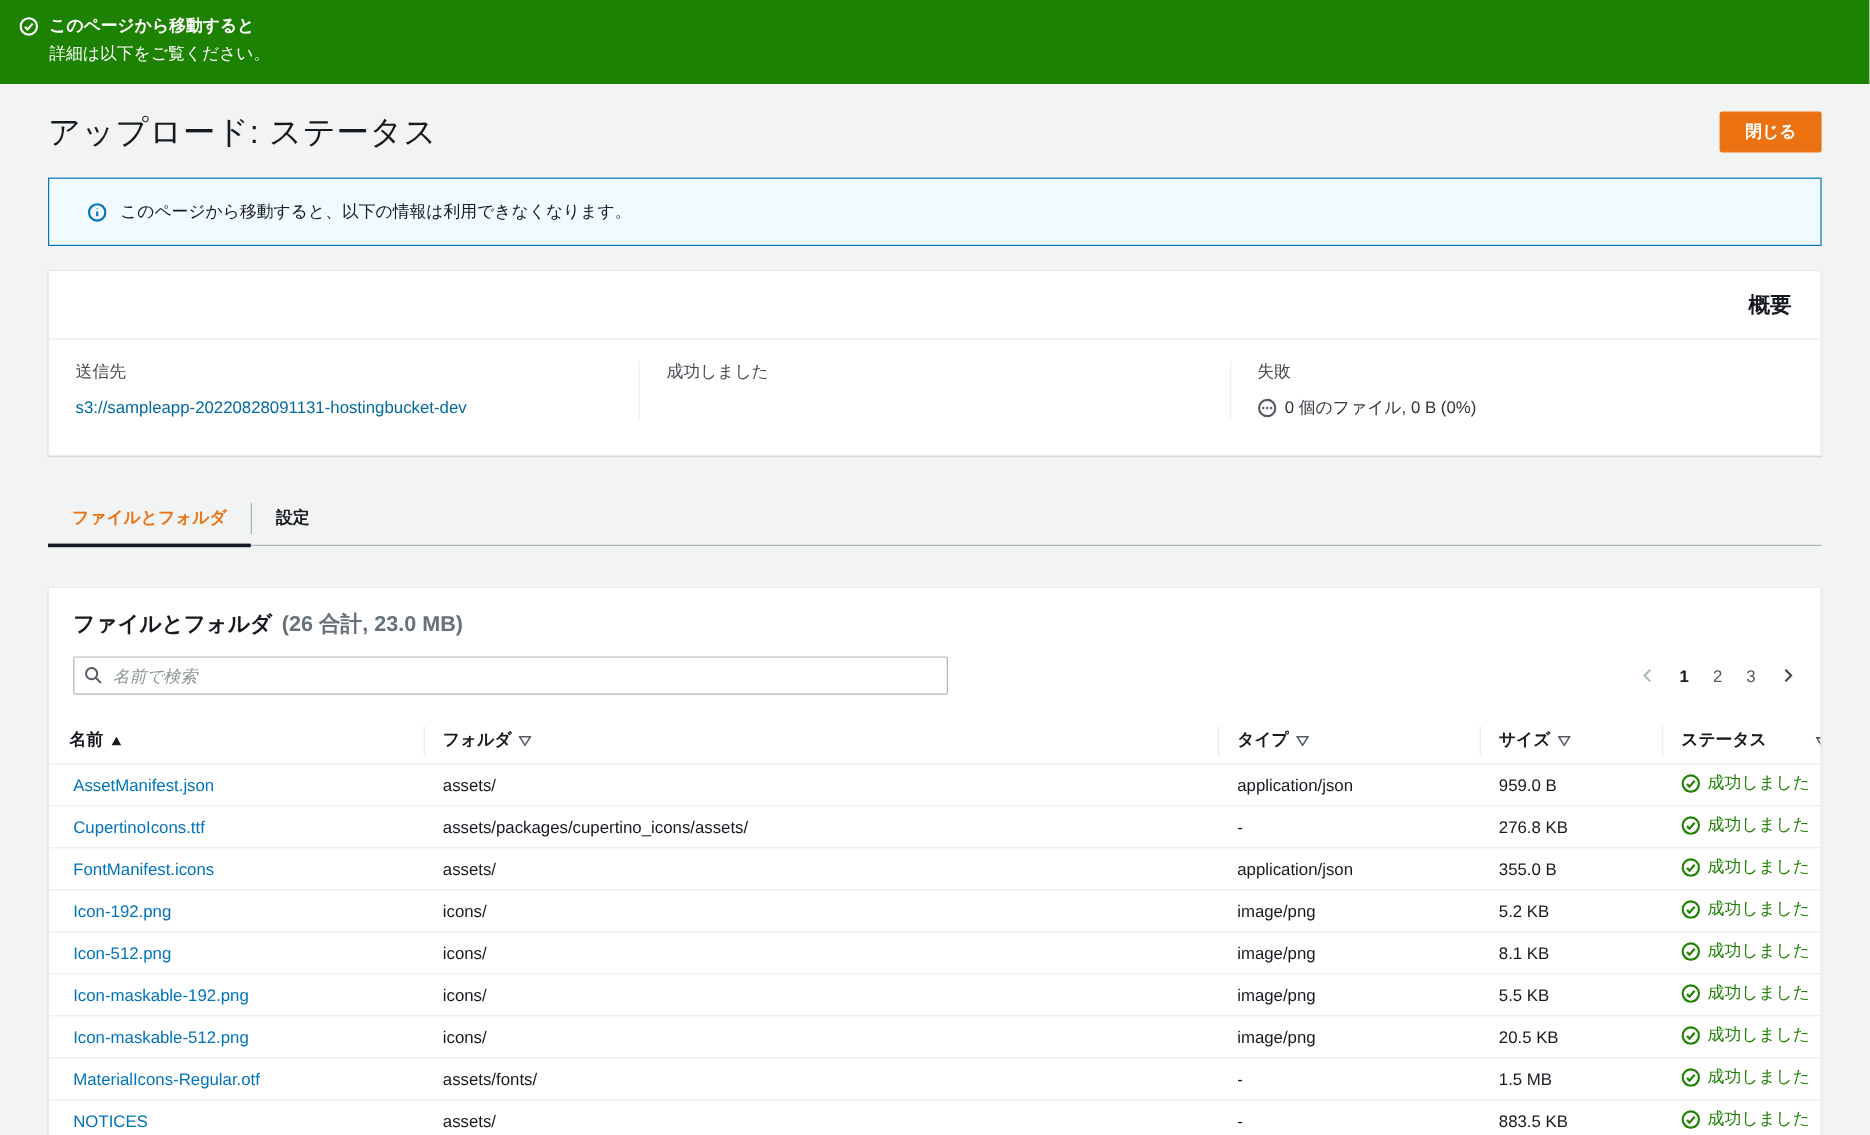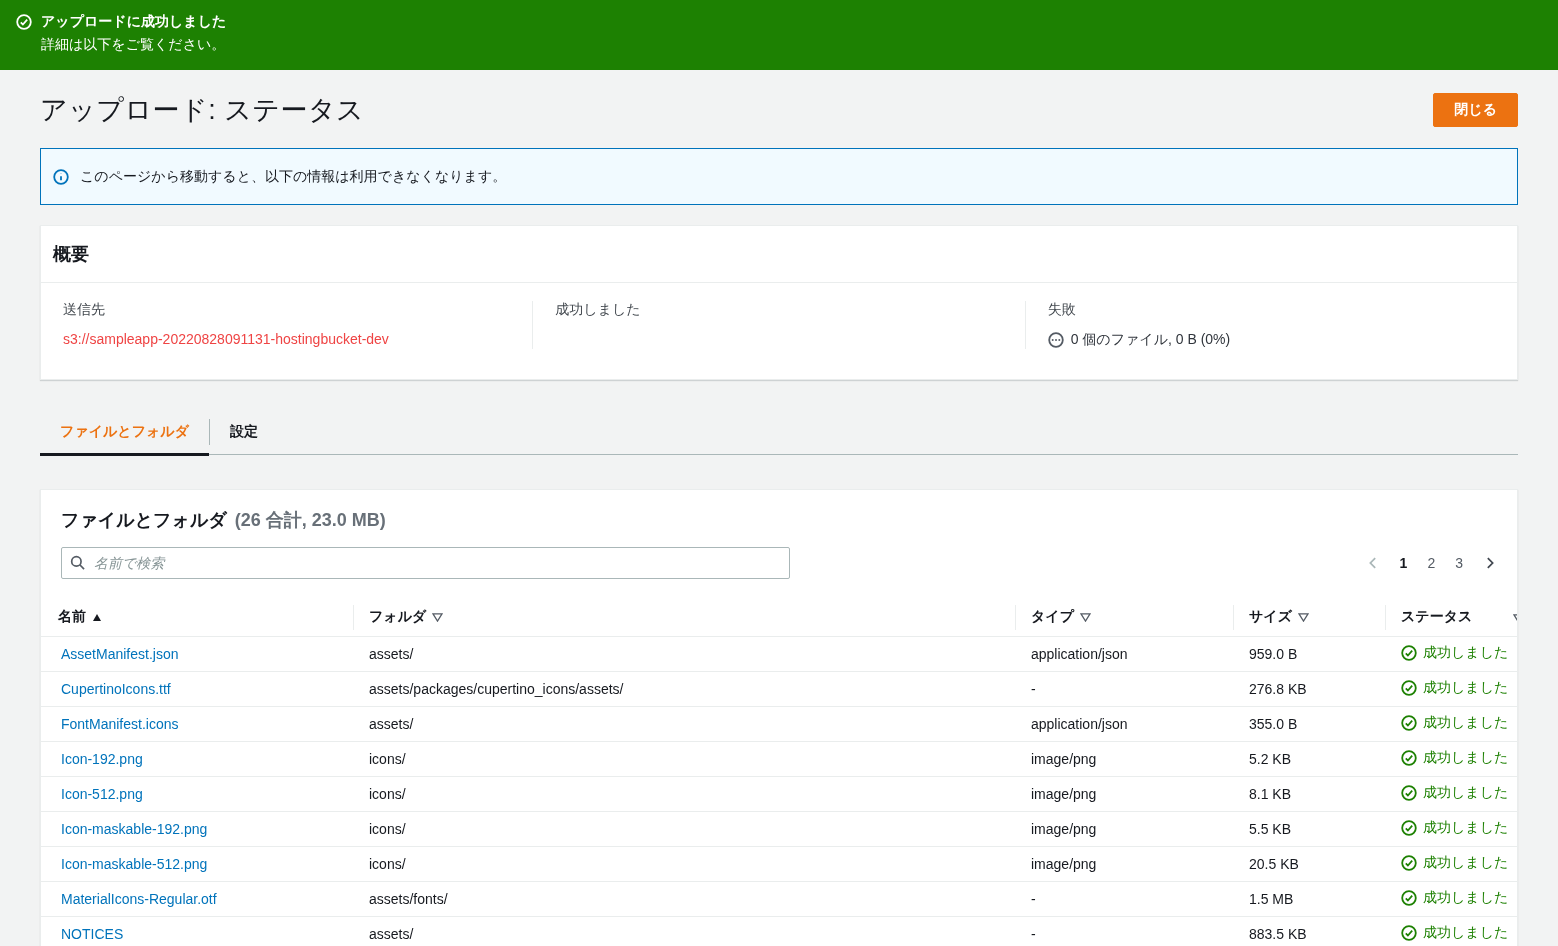--- a/index.html
+++ b/index.html
@@ -15,33 +15,33 @@
   .flash-line1 { display: flex; align-items: center; gap: 9px; font-size: 14px; font-weight: 700; }
   .flash-line1 svg { flex: 0 0 auto; }
   .flash-line2 { margin: 5px 0 0 25px; font-size: 14px; }
   
   .content { padding: 0 40px; }
   .page-header { display: flex; justify-content: space-between; align-items: center; margin: 22px 0 20px; }
   .page-title { font-size: 27px; font-weight: 400; color: #16191f; margin: 0; letter-spacing: .5px; }
   .close-btn { background: #ec7211; border: 1px solid #ec7211; color: #fff; font-family: inherit;
     font-size: 14px; font-weight: 700; padding: 7px 20px; border-radius: 2px; cursor: pointer; }
   
-  .alert { border: 1px solid #0073bb; background: #f1faff; padding: 0 12px; height: 57px;
+  .alert { border: 1px solid #0073bb; background: #f1faff; padding: 0 32px; height: 57px;
     display: flex; align-items: center; gap: 11px; font-size: 14px; margin-bottom: 20px; }
   .alert .info-ic { color: #0073bb; display: flex; }
   
   .panel { background: #fff; border: 1px solid #eaeded; box-shadow: 0 1px 1px 0 rgba(0,28,36,.15); overflow: hidden; }
-  .panel-header { padding: 16px 12px; border-bottom: 1px solid #eaeded; }
+  .panel-header { padding: 16px 24px; border-bottom: 1px solid #eaeded; text-align: right; }
   .panel-header h2 { margin: 0; font-size: 18px; font-weight: 700; }
   .summary-body { display: flex; padding: 18px 0 30px; }
   .summary-col { flex: 1; padding: 0 22px; }
   .summary-col + .summary-col { border-left: 1px solid #eaeded; }
   .kv-label { font-size: 14px; color: #444a50; margin-bottom: 12px; }
   .kv-value { font-size: 14px; display: flex; align-items: center; gap: 7px; }
-  a.s3-link { color: #ef4444; text-decoration: none; font-size: 14px; }
+  a.s3-link { color: #0369a1; text-decoration: none; font-size: 14px; }
   .success-text { color: #1d8102; }
   .failed-text { color: #30353c; }
   
   .tabs { display: flex; align-items: center; border-bottom: 1px solid #aab7b8; margin: 30px 0 34px; }
   .tab { position: relative; font-size: 14px; font-weight: 700; padding: 13px 20px; cursor: pointer; color: #16191f; }
   .tab.active { color: #ec7211; }
   .tab.active::after { content: ""; position: absolute; left: 0; right: 0; bottom: -2px; height: 3px; background: #16191f; }
   .tab-divider { width: 1px; height: 26px; background: #aab7b8; }
   
   .table-head { padding: 18px 20px 20px; }
@@ -83,21 +83,21 @@
 <body>
 
 <div class="flashbar">
   <div class="flash-line1">
     <span style="display:flex">
       <svg width="16" height="16" viewBox="0 0 16 16">
           <circle cx="8" cy="8" r="6.8" fill="none" stroke="#fff" stroke-width="1.8"></circle>
           <path d="M4.8 8.3l2.1 2.2 4.3-4.8" fill="none" stroke="#fff" stroke-width="1.8"></path>
         </svg>
     </span>
-    <span>アップロードに成功しました</span>
+    <span>このページから移動すると</span>
   </div>
   <div class="flash-line2">詳細は以下をご覧ください。</div>
 </div>
 
 <div class="content">
 
   <div class="page-header">
     <h1 class="page-title">アップロード: ステータス</h1>
     <button class="close-btn">閉じる</button>
   </div>

